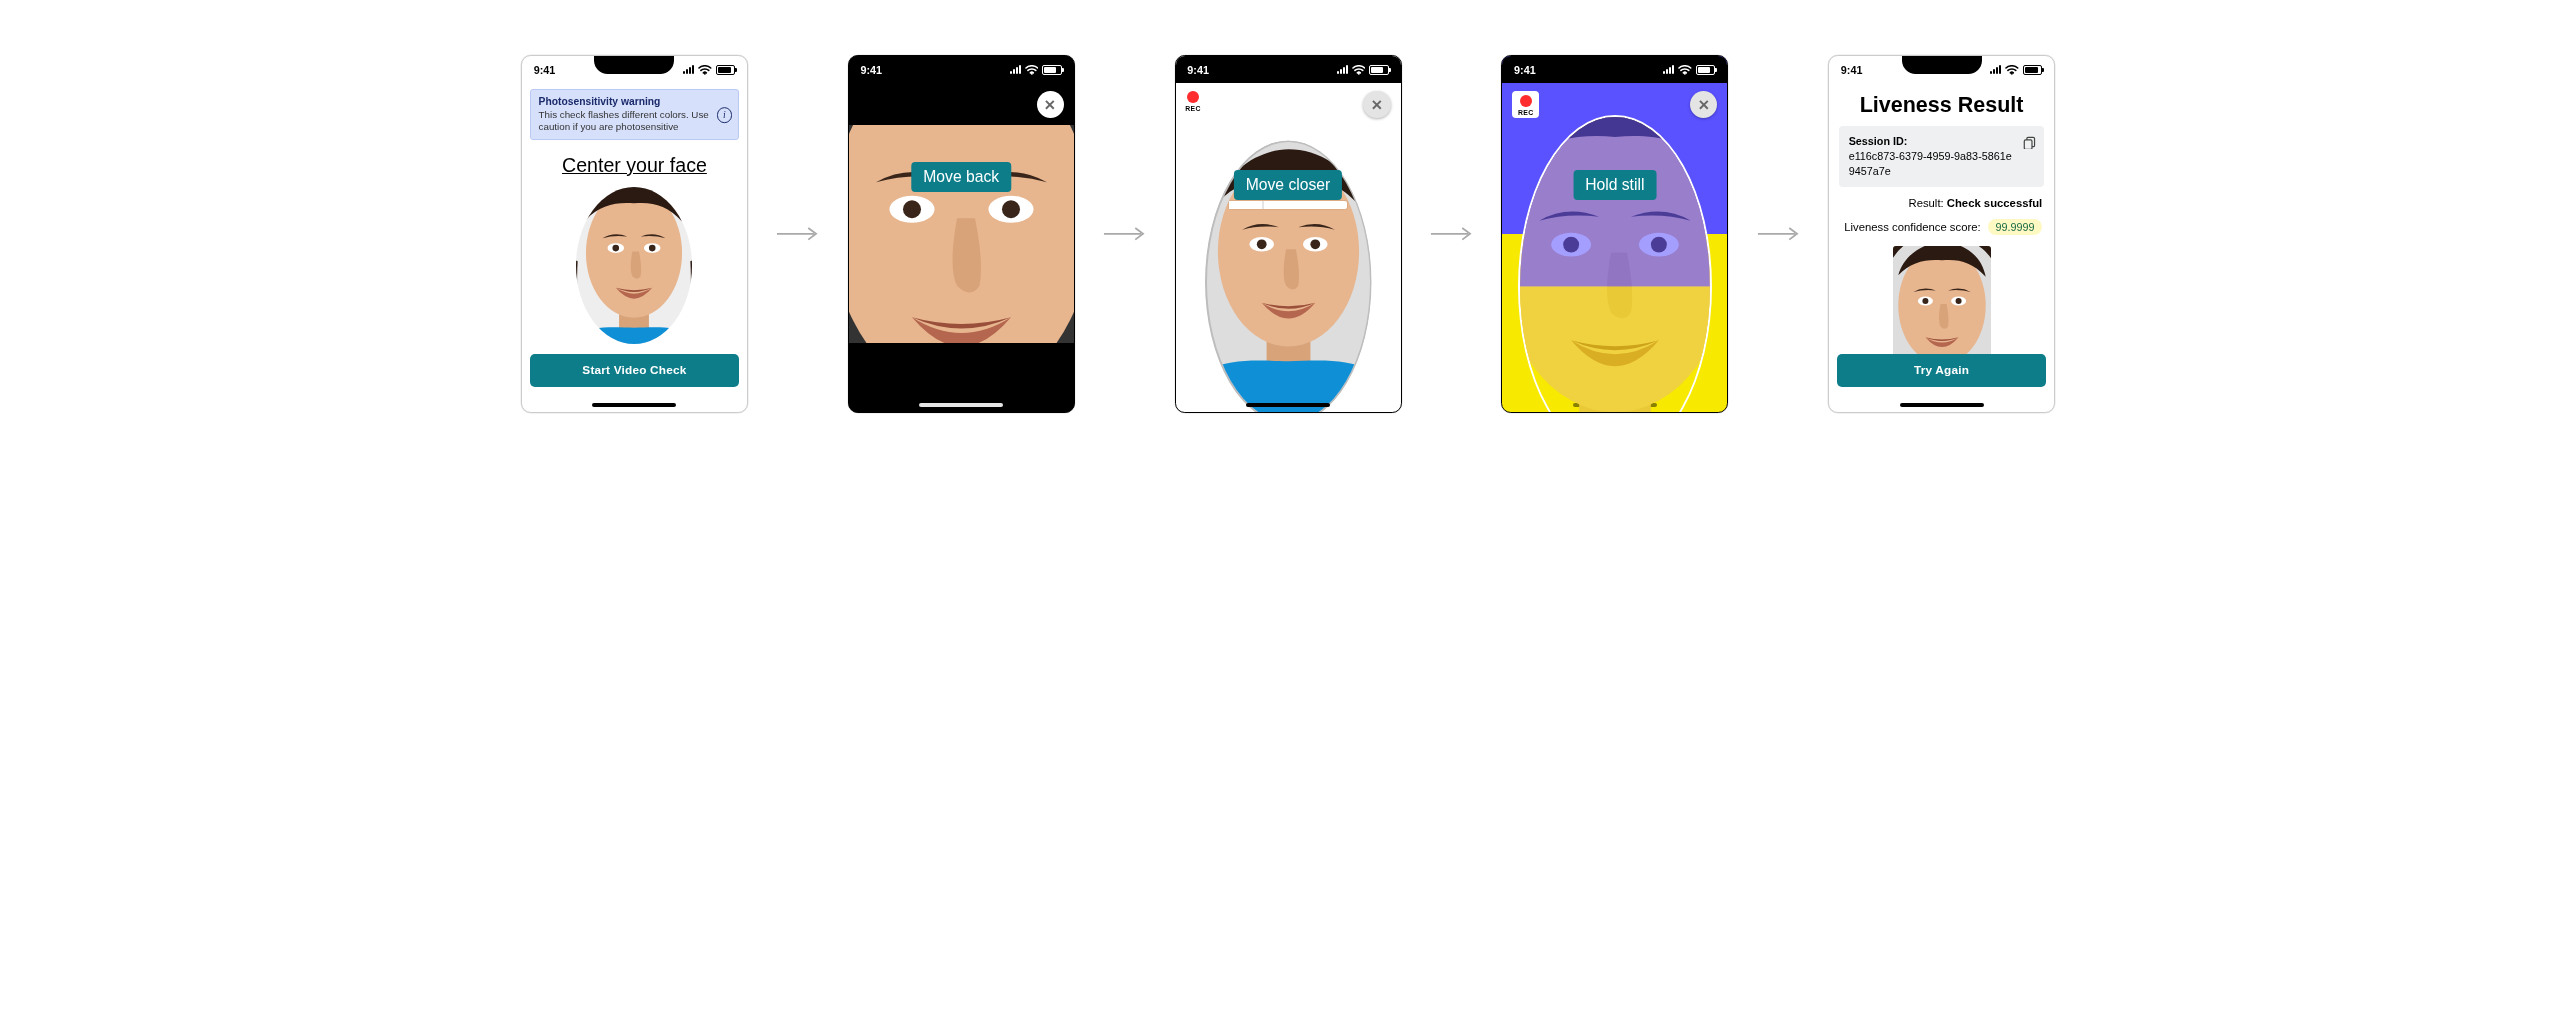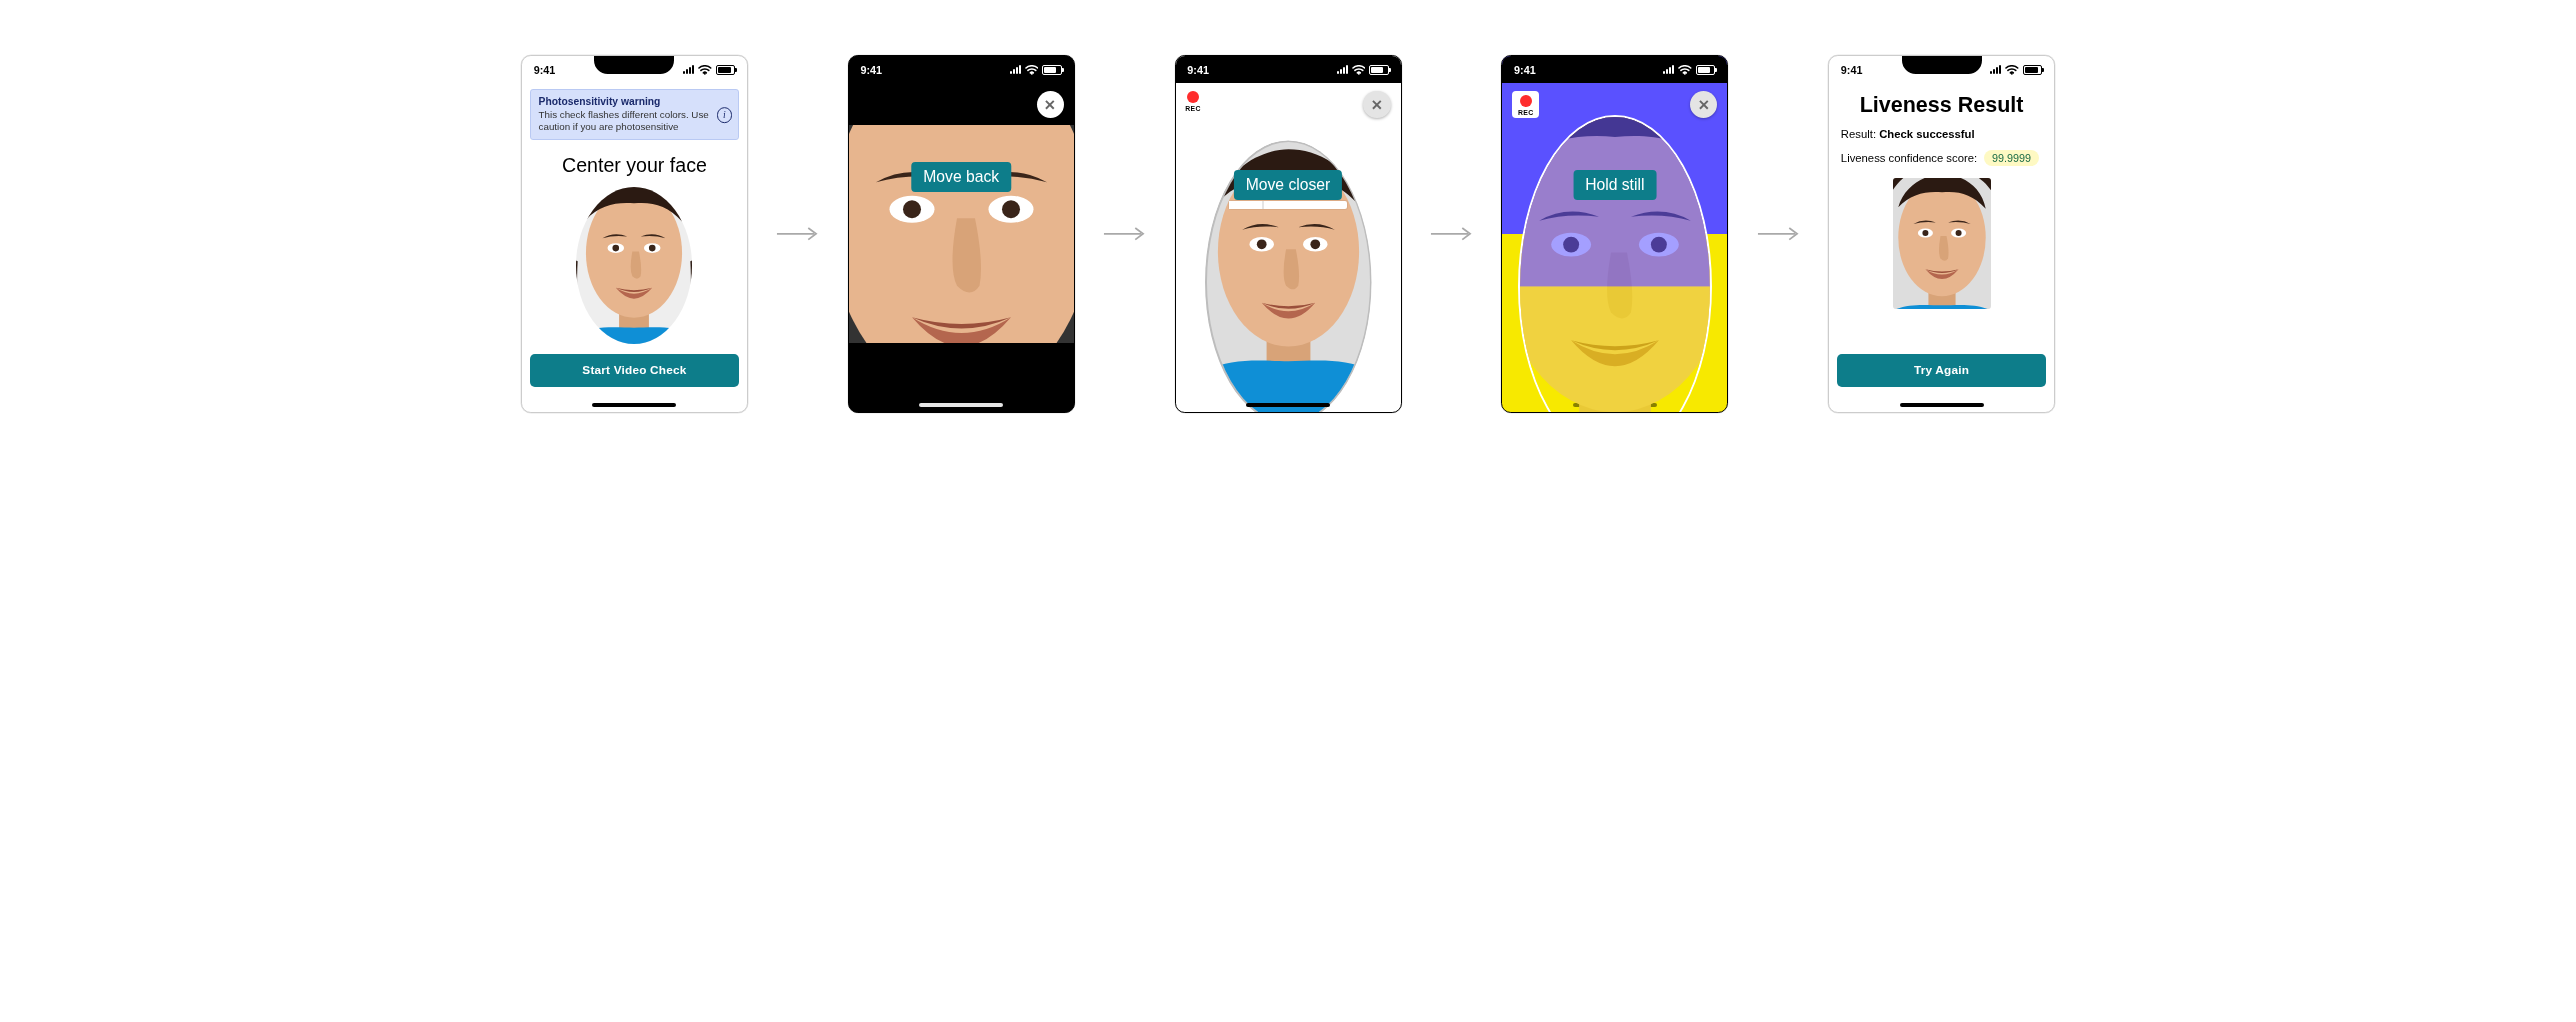--- a/index.html
+++ b/index.html
@@ -59,21 +59,21 @@
   
   .arrow { flex:0 0 auto; width:45px; display:flex;align-items:center;justify-content:center;}
   .arrow svg { stroke:#a9a9a9; }
   
   .warn {
     margin:5.9px 7.8px 0; background:#d6e0fb; border:1px solid #b9c9f3; border-radius:2.9px;
     padding:5.9px 25.5px 5.9px 7.8px; position:relative; font-size:9.8px; line-height:1.25; color:#333;
   }
   .warn strong{color:#1b2a6b; font-size:10.3px;}
   .info-icon{position:absolute; right:5.9px; top:50%; transform:translateY(-50%); width:15.7px;height:15.7px;border:1.5px solid #1b2a6b;border-radius:50%;display:flex;align-items:center;justify-content:center;font-size:9.8px;color:#1b2a6b;font-family:Georgia,serif;font-style:italic;}
-  .s1-title{ text-align:center; font-size:19.6px; margin:13.7px 0 9.8px; font-weight:400;}
+  .s1-title{ text-align:center; font-size:19.6px; margin:13.7px 0 9.8px; font-weight:400;text-decoration:underline;}
   .face-oval{
     margin:0 auto; border-radius:50%; overflow:hidden; background:#eee; position:relative;
   }
   .face-oval.sm{ width:116px; height:157px; }
   .btn {
     position:absolute; left:7.8px; right:7.8px; bottom:25.5px;
     background:#0d7d8a; color:#fff; border:none; border-radius:4.9px;
     height:33px; font-size:11.8px; font-weight:600; letter-spacing:0.2px;
   }
   
@@ -110,21 +110,21 @@
     width:194px;height:343px; border:2px solid #fff; border-radius:50%/50%;
     overflow:hidden; z-index:2;
   }
   .tint-top{position:absolute;inset:0;background:rgba(90,81,255,.55);clip-path:polygon(0 0,100% 0,100% 50%,0 50%);}
   .tint-bot{position:absolute;inset:0;background:rgba(247,233,0,.55);clip-path:polygon(0 50%,100% 50%,100% 100%,0 100%);}
   
   .s5-title{ font-size:21.5px; font-weight:700; margin:9.8px 13.7px 7.8px;text-align:center;}
   .session-box{ margin:0 9.8px; background:#eef0f1; border-radius:3.9px; padding:7.8px 29px 7.8px 9.8px; position:relative; font-size:10.8px; line-height:1.4;}
   .session-box b{font-size:10.8px;}
   .copy-icon{position:absolute;right:7.8px;top:9.8px;width:13.7px;height:13.7px;}
-  .kv{margin:9.8px 11.8px 3.9px; font-size:11.3px;}
+  .kv{margin:9.8px 11.8px 3.9px; font-size:11.3px;text-align:right;}
   .kv b{font-weight:700;}
   .score-pill{ display:inline-block; background:#fef9c3; color:#1a6b45; font-size:10.8px; padding:2px 7.8px; border-radius:9.8px; margin-left:3.9px;}
   .result-face{ width:98px;height:131px; margin:11.8px auto 0; background:#ddd; border-radius:2.9px; overflow:hidden;}
   
   .face-skin{ fill:#e7b58e;}
   .face-hair{ fill:#2b1a12;}
   .face-shadow{fill:#d8a378;}
 </style>
 </head>
 <body>
@@ -366,20 +366,28 @@
             <circle cx="7" cy="9" r="1" fill="currentColor"></circle>
           </svg>
         <span class="battery">
             <i></i>
           </span>
       </span>
     </div>
 
     <div class="s5-title">Liveness Result</div>
 
+    <div class="session-box">
+      <b>Session ID:</b><br>
+      <span style="word-break:break-all;">e116c873-6379-4959-9a83-5861e9457a7e</span>
+      <svg class="copy-icon" viewBox="0 0 16 16">
+        <rect x="4.5" y="1.5" width="9" height="11" rx="1.5" fill="none" stroke="#444" stroke-width="1.4"></rect>
+        <rect x="1.5" y="4.5" width="9" height="11" rx="1.5" fill="#eef0f1" stroke="#444" stroke-width="1.4"></rect>
+      </svg>
+    </div>
 
     <div class="kv">
       <span>Result:</span>
       <b>Check successful</b>
     </div>
     <div class="kv">
       <span>Liveness confidence score:</span>
       <span class="score-pill">99.9999</span>
     </div>
 

